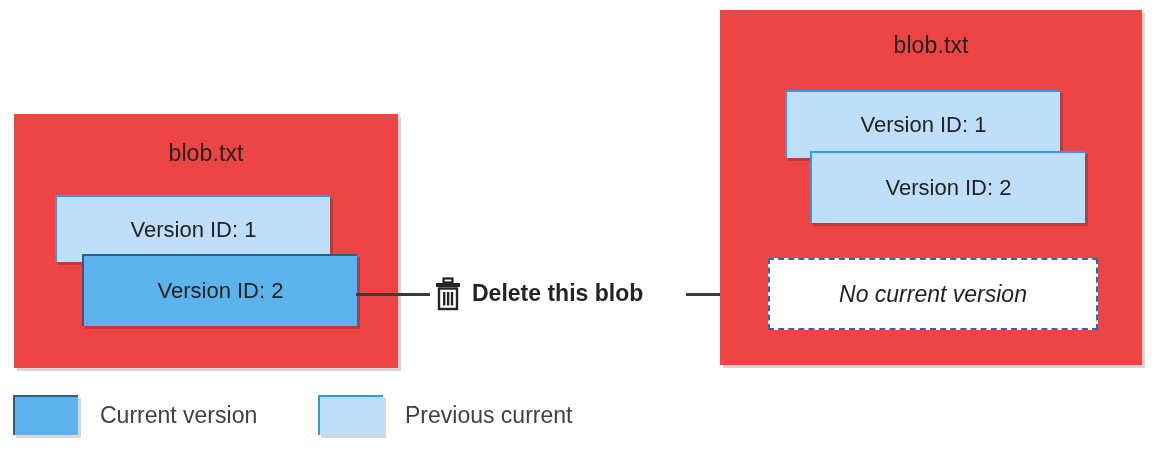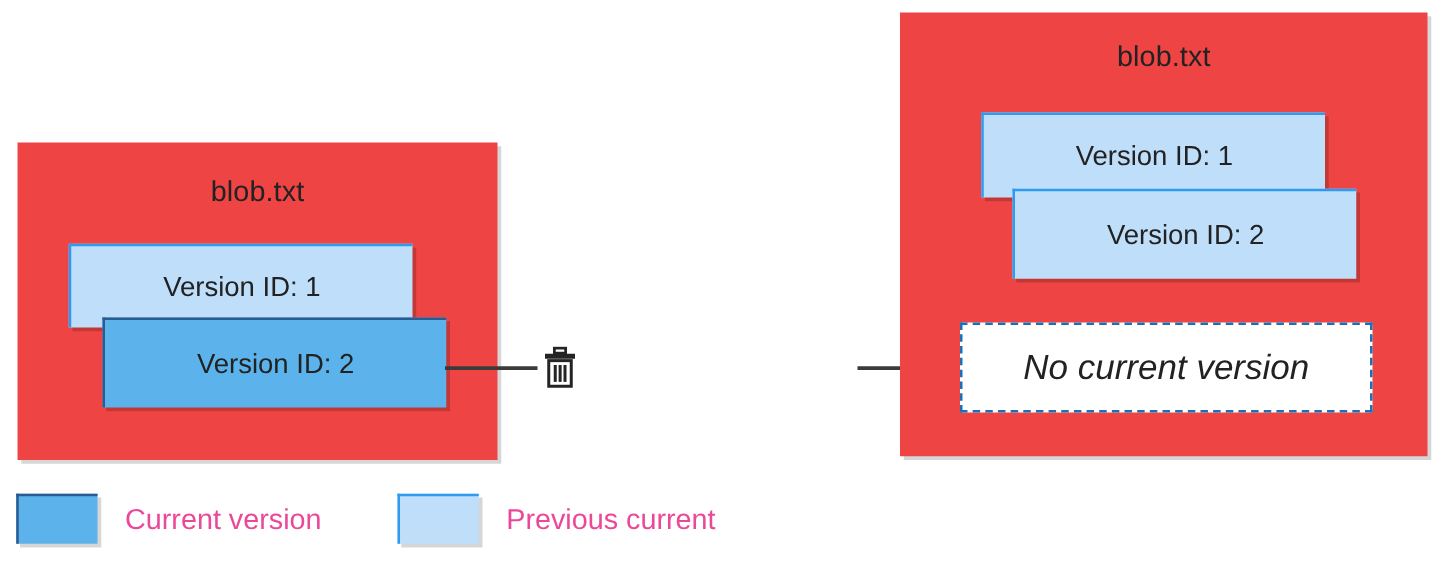--- a/index.html
+++ b/index.html
@@ -77,21 +77,21 @@
     top: 248px;
     width: 330px;
     height: 72px;
     box-sizing: border-box;
     background: #ffffff;
     border: 2px dashed #1b71b8;
     display: flex;
     align-items: center;
     justify-content: center;
     font-style: italic;
-    font-size: 28px;
+    font-size: 23px;
     color: #222222;
   }
 
   
   #action-group {
     position: absolute;
     left: 356px;
     top: 272px;
     width: 410px;
     height: 46px;
@@ -158,21 +158,21 @@
     border-left: 2px solid #2a5b91;
   }
   .legend-swatch.previous {
     background: #bfdefa;
     border-top: 2px solid #2e9bf0;
     border-left: 2px solid #2e9bf0;
   }
   .legend-label {
     margin-left: 22px;
     font-size: 23px;
-    color: #ec4899;
+    color: #404040;
     white-space: nowrap;
   }
 </style>
 </head>
 <body>
 
 <div id="diagram">
 
   <div id="panel-left" class="blob-panel">
     <div class="panel-title">blob.txt</div>
@@ -191,20 +191,21 @@
 
     <svg id="trash-icon" viewBox="0 0 28 34">
       <rect x="9.5" y="1.5" width="9" height="4" fill="none" stroke="#242424" stroke-width="2.2"></rect>
       <rect x="2" y="6" width="24" height="4" fill="#242424"></rect>
       <rect x="5" y="11.5" width="18" height="20.5" fill="none" stroke="#242424" stroke-width="2.4"></rect>
       <rect x="9" y="15" width="2.4" height="13.5" fill="#242424"></rect>
       <rect x="12.9" y="15" width="2.4" height="13.5" fill="#242424"></rect>
       <rect x="16.8" y="15" width="2.4" height="13.5" fill="#242424"></rect>
     </svg>
 
+    <div id="delete-label">Delete this blob</div>
 
     <div id="line-right" class="conn-line"></div>
     <div id="arrow-head"></div>
   </div>
 
   <div id="panel-right" class="blob-panel">
     <div class="panel-title">blob.txt</div>
 
     <div id="right-v1" class="version-card previous">
       <span>Version ID: 1</span>

